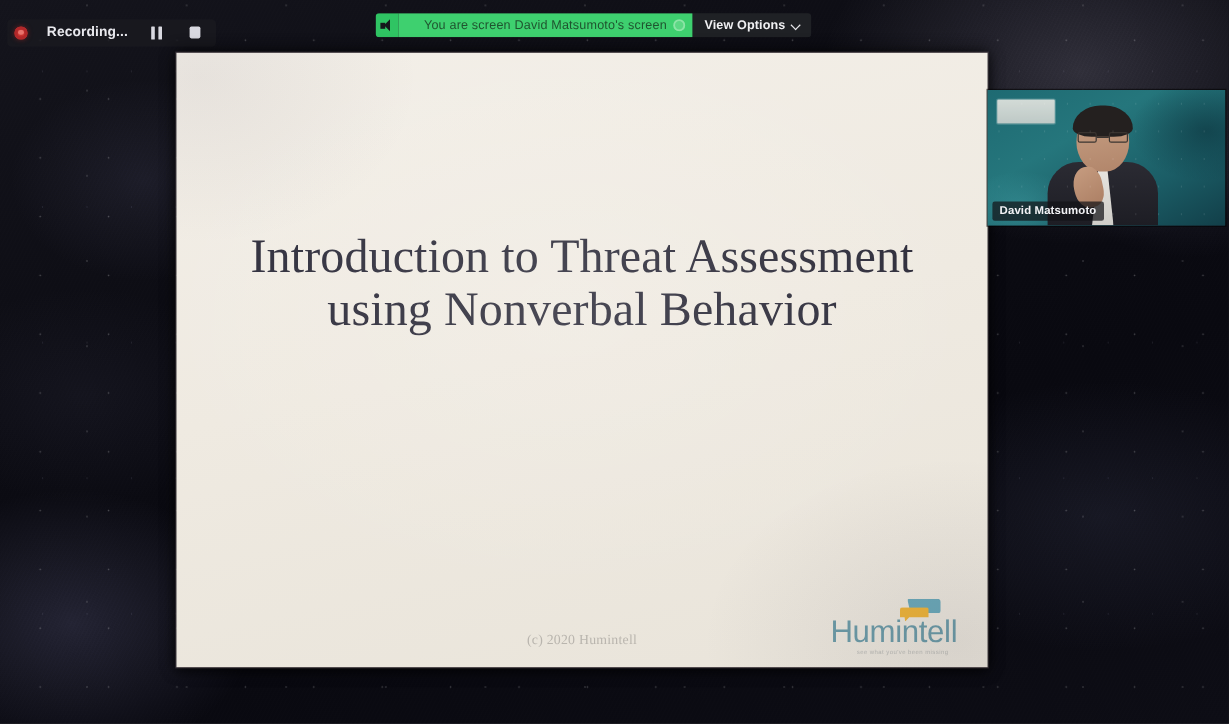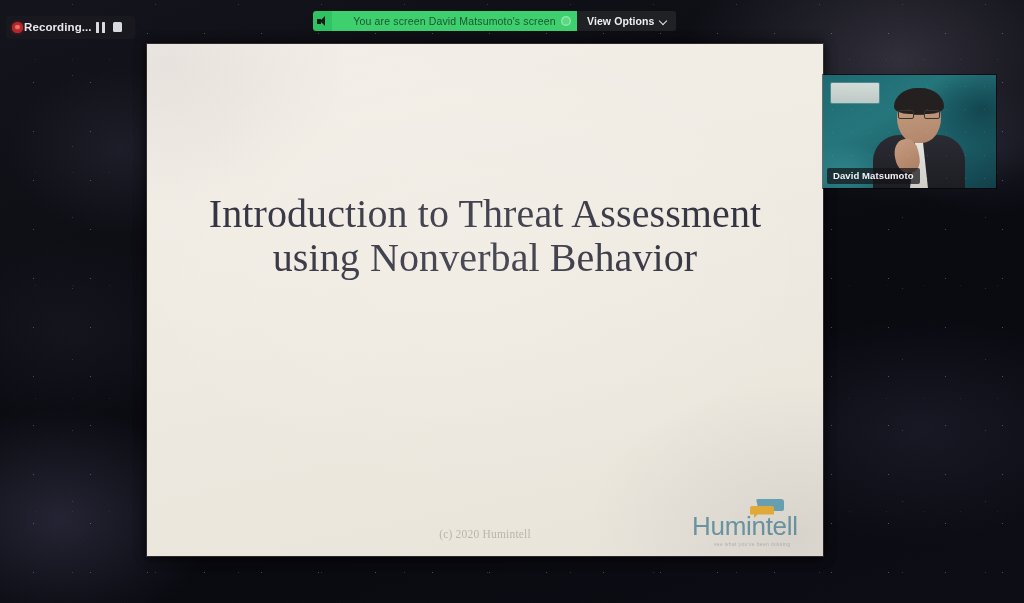--- a/index.html
+++ b/index.html
@@ -30,21 +30,21 @@
   #grain{
     position:absolute; inset:0; opacity:.35; mix-blend-mode:overlay;
     background-image:
       repeating-linear-gradient(117deg, rgba(255,255,255,.05) 0 1px, rgba(0,0,0,.05) 1px 3px),
       repeating-linear-gradient(27deg, rgba(255,255,255,.035) 0 1px, rgba(0,0,0,.04) 1px 2px);
   }
 
   
   #topbar{ position:absolute; left:0; top:0; width:1024px; height:40px; }
   #recording-group{
-    position:absolute; left:6px; top:16px; display:flex; align-items:center; gap:1px;
+    position:absolute; left:6px; top:16px; display:flex; align-items:center; gap:16px;
     background:rgba(26,26,32,.82); padding:3px 9px 4px 6px; border-radius:4px;
   }
   #rec-dot{ width:11px; height:11px; border-radius:50%; background:#c9322e;
             box-shadow:inset 0 0 0 2.5px #b1282a, 0 0 4px rgba(200,40,40,.5); position:relative;}
   #rec-dot::after{content:""; position:absolute; left:3.2px; top:3.2px; width:4.6px; height:4.6px;
             border-radius:50%; background:#e8736d;}
   #rec-label{ color:#e9e9ee; font-size:11.5px; font-weight:bold; letter-spacing:.1px; white-space:nowrap;}
   .rec-btn{ display:flex; align-items:center; justify-content:center; width:16px; height:16px; }
   #pause-icon{ display:flex; gap:2.6px; }
   #pause-icon i{ display:block; width:3.2px; height:11px; background:#d9d9e0; border-radius:.5px;}
@@ -125,21 +125,21 @@
     font-family:"Liberation Sans",sans-serif; font-weight:300;
     font-size:26px; color:#6b9aa6; letter-spacing:-.3px;
   }
   #logo-tag{
     position:absolute; left:22px; top:42px; font-size:5px; color:#b9b9b4;
     letter-spacing:.35px; white-space:nowrap;
   }
 
   
   #video-thumb{
-    position:absolute; left:823px; top:75px; width:173px; height:113px;
+    position:absolute; left:823px; top:75px; width:198px; height:113px;
     overflow:hidden;
     background:linear-gradient(150deg,#1e6a72 0%,#25767c 35%,#1b5d66 70%,#123f49 100%);
     box-shadow:0 0 0 1px rgba(0,0,0,.55);
   }
   #vid-glow{
     position:absolute; inset:0;
     background:
       radial-gradient(ellipse 70px 45px at 14% 88%, rgba(90,200,205,.28), rgba(0,0,0,0) 70%),
       radial-gradient(ellipse 90px 60px at 92% 30%, rgba(10,45,55,.55), rgba(0,0,0,0) 70%);
   }

